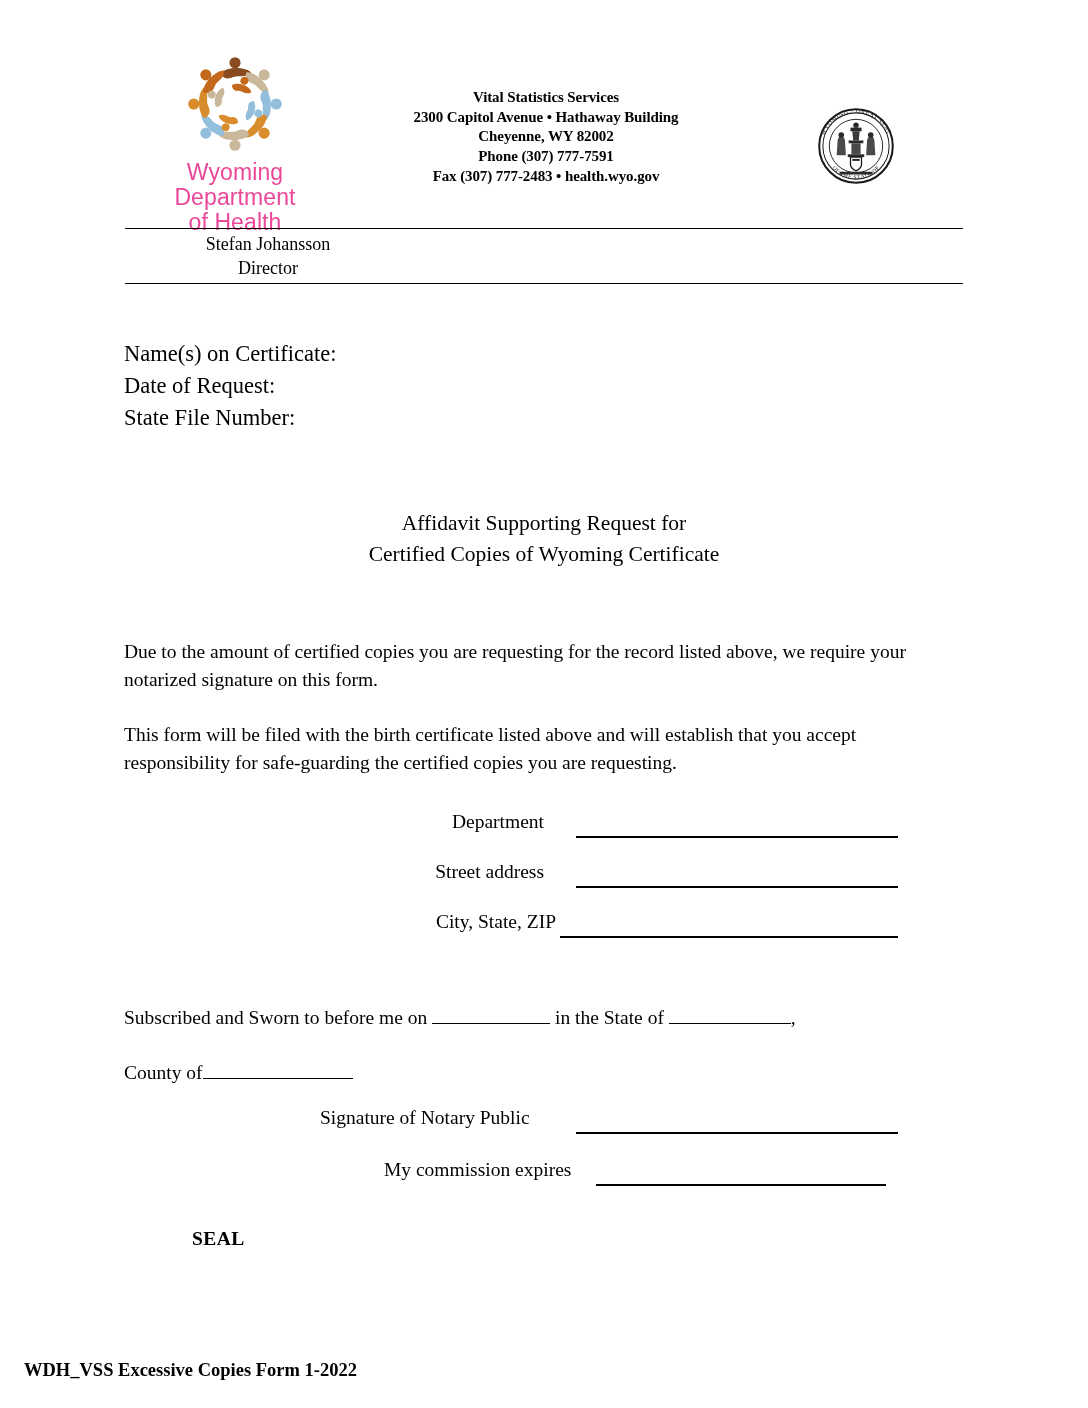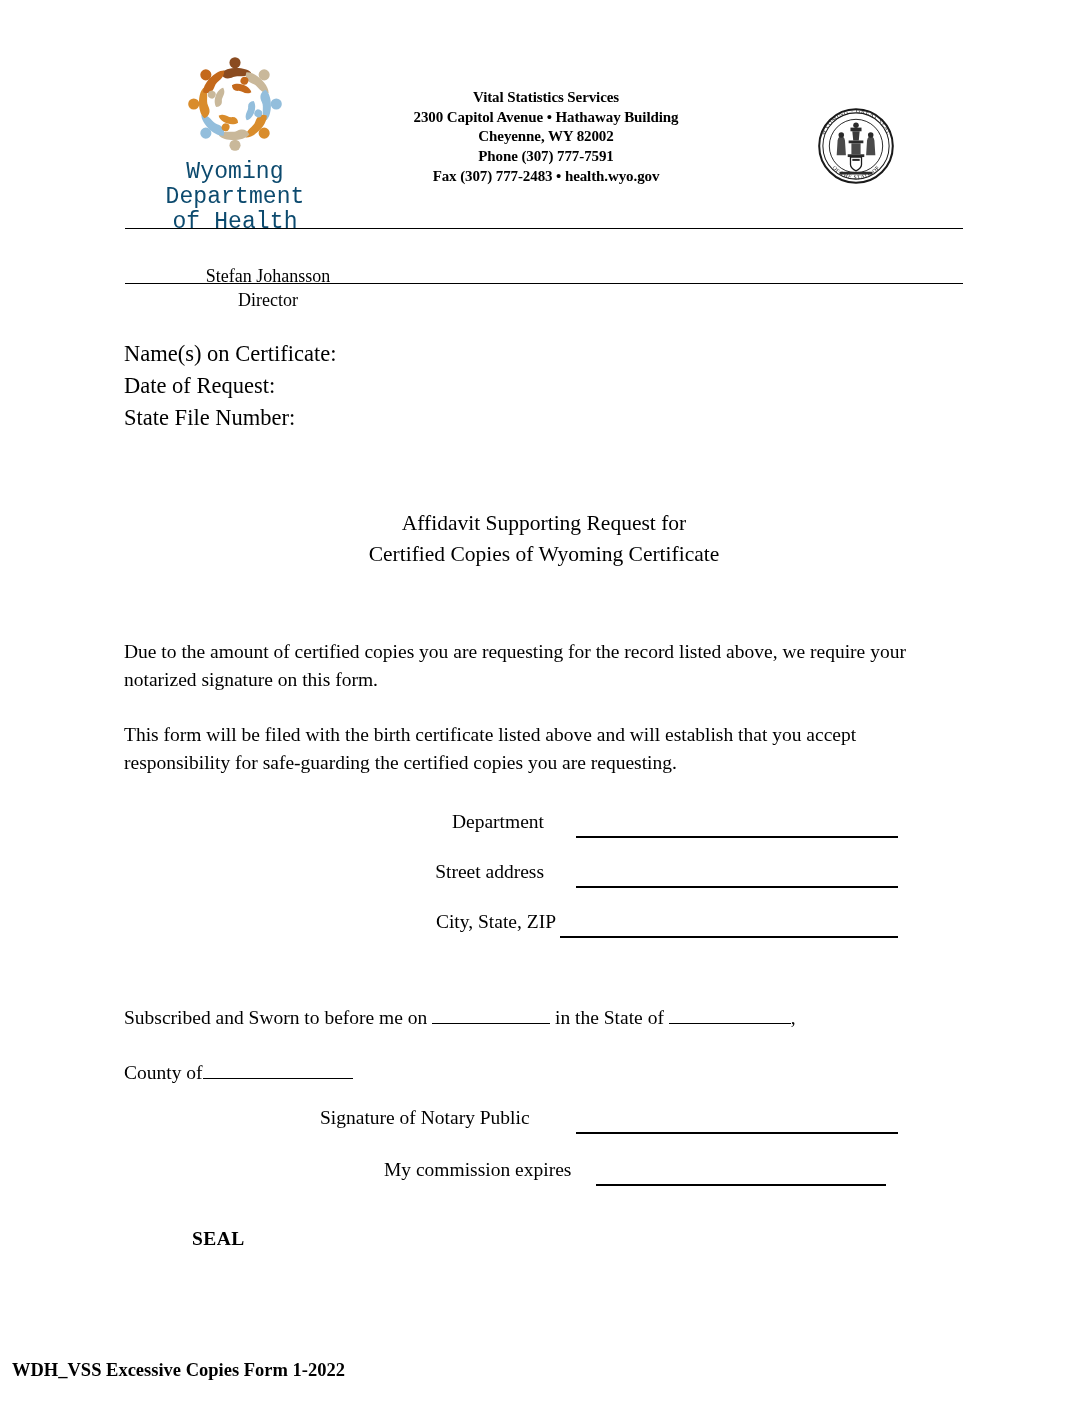--- a/index.html
+++ b/index.html
@@ -36,24 +36,24 @@
     width: 150px;
     text-align: center;
   }
   .logo-mark {
     width: 108px;
     height: 104px;
     margin: 0 auto 4px auto;
     display: block;
   }
   .logo-wordmark {
-    font-family: Liberation Mono, monospace;
+    font-family: Liberation Sans, sans-serif;
     font-size: 23px;
     line-height: 1.08;
-    color: #0c4a6e;
+    color: #ec4899;
     letter-spacing: 0.1px;
   }
   .logo-wordmark span { display: block; white-space: nowrap; }
 
   .address-block {
     position: absolute;
     left: 344px;
     top: 88px;
     width: 404px;
     text-align: center;
@@ -91,21 +91,21 @@
     height: 50px;
   }
   .official {
     position: absolute;
     top: 0;
     font-size: 18px;
     line-height: 1.33;
     text-align: center;
   }
   .official span { display: block; white-space: nowrap; }
-  .official-left  { left: 28px;  width: 230px; margin-top: 32px; }
+  .official-left  { left: 28px;  width: 230px; }
   .official-right { right: 20px; width: 230px; }
 
   
   .record-fields {
     position: absolute;
     left: 124px;
     top: 338px;
     font-size: 22.5px;
     line-height: 1.42;
   }
@@ -223,21 +223,21 @@
     left: 192px;
     top: 1228px;
     font-size: 19.5px;
     font-weight: bold;
     letter-spacing: 0.4px;
   }
 
   
   .footer {
     position: absolute;
-    left: 12px;
+    left: 24px;
     top: 1360px;
     font-size: 18.5px;
     font-weight: bold;
     white-space: nowrap;
   }
 </style>
 </head>
 <body>
 
 <div class="page">

